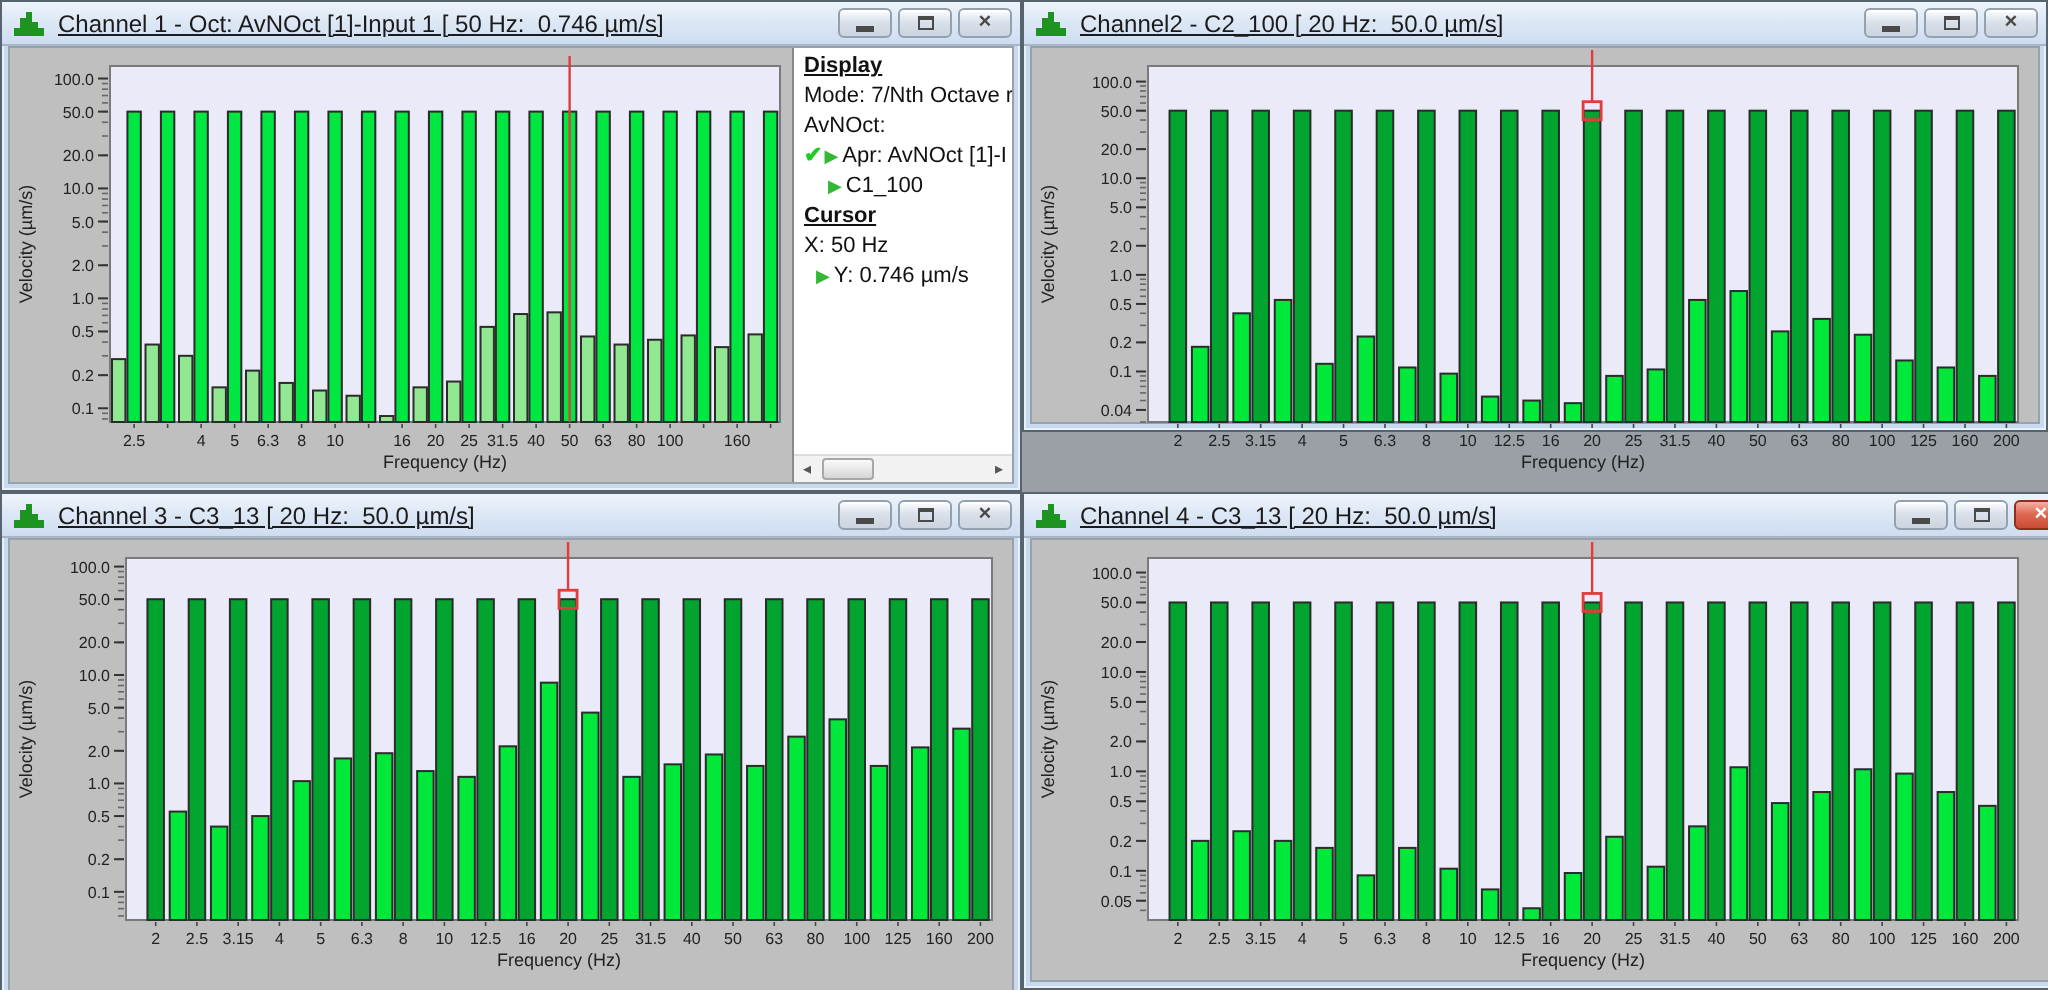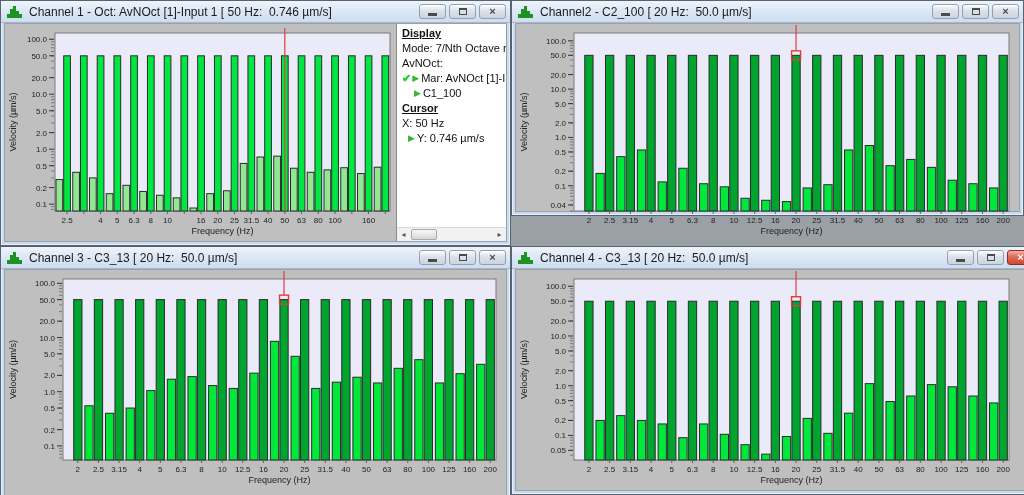--- a/index.html
+++ b/index.html
@@ -3,21 +3,21 @@
 <meta charset="utf-8">
 <style>
   * { margin:0; padding:0; box-sizing:border-box; }
   html,body { width:1024px; height:495px; overflow:hidden; font-family:"Liberation Sans", sans-serif; background:#9aa0a6; }
   .desktop { position:relative; width:1024px; height:495px; }
 
   .window { position:absolute; border:1px solid #57646f; background:#c8daef; box-shadow: inset 0 0 0 1px #e8f1fa; }
   .titlebar { position:absolute; top:0; left:0; right:0; height:22px; display:flex; align-items:center; gap:6px;
               padding:0 4px 0 6px; background:linear-gradient(#eef4fb,#dce7f5 50%,#cdddf0); border-bottom:1px solid #a8b6c8; }
   .ticon { width:16px; height:13px; flex:0 0 auto; display:flex; align-items:flex-end; }
-  .ttext { flex:1; font-size:12px; color:#1b1b1b; white-space:pre; overflow:hidden; }
+  .ttext { flex:1; font-size:12px; color:#1b1b1b; white-space:pre; overflow:hidden;text-decoration:underline; }
   .wbtns { display:flex; gap:3px; flex:0 0 auto; }
   .wb { display:inline-flex; align-items:center; justify-content:center; width:27px; height:15px;
         border:1px solid #93a0b0; border-radius:3px; background:linear-gradient(#fdfeff,#dae1ea 45%,#cbd4df);
         box-shadow: inset 0 1px 0 #ffffff; cursor:default; }
   .wb.red { background:linear-gradient(#f4b0a4,#e06a55 45%,#c94b36); border-color:#8e2f1d; box-shadow:none; }
   .g-min { width:9px; height:3px; background:#4a4a4a; margin-top:5px; }
   .g-rest { width:8px; height:7px; border:1px solid #4a4a4a; border-top:2px solid #4a4a4a; background:transparent; }
   .g-x { font-size:11px; font-weight:bold; color:#4a4a4a; line-height:1; }
   .wb.red .g-x { color:#ffffff; }
 
@@ -215,21 +215,21 @@
             </g>
           </svg></div>
       <div class="panel">
         <div class="panel-body">
           <div class="prow phead">Display</div>
           <div class="prow">Mode: 7/Nth Octave r</div>
           <div class="prow">AvNOct:</div>
           <div class="prow">
             <span class="check-ic">✔</span>
               <span class="tri-ic">▶</span>
-              <span>Mar: AvNOct [1]-I</span>
+              <span>Apr: AvNOct [1]-I</span>
           </div>
           <div class="prow indent1">
             <span class="tri-ic">▶</span>
               <span>C1_100</span>
           </div>
           <div class="prow phead">Cursor</div>
           <div class="prow">X: 50 Hz</div>
           <div class="prow indent2">
             <span class="tri-ic">▶</span>
               <span>Y: 0.746 µm/s</span>

